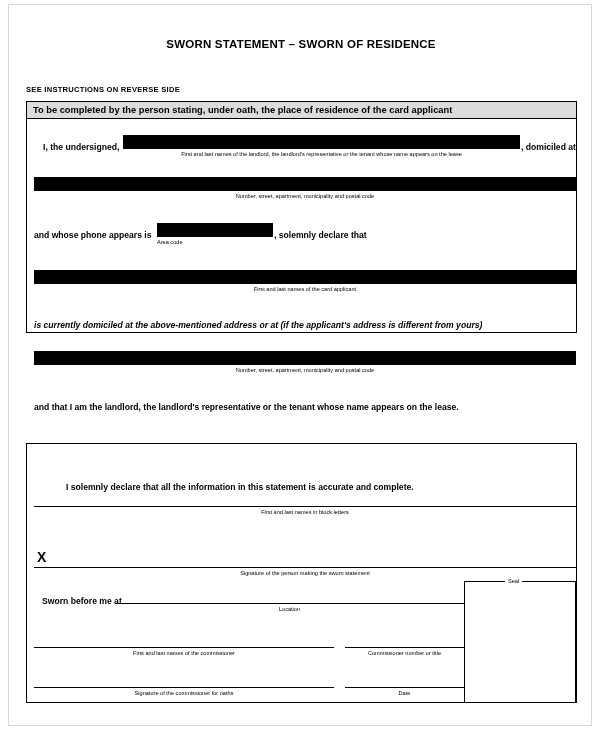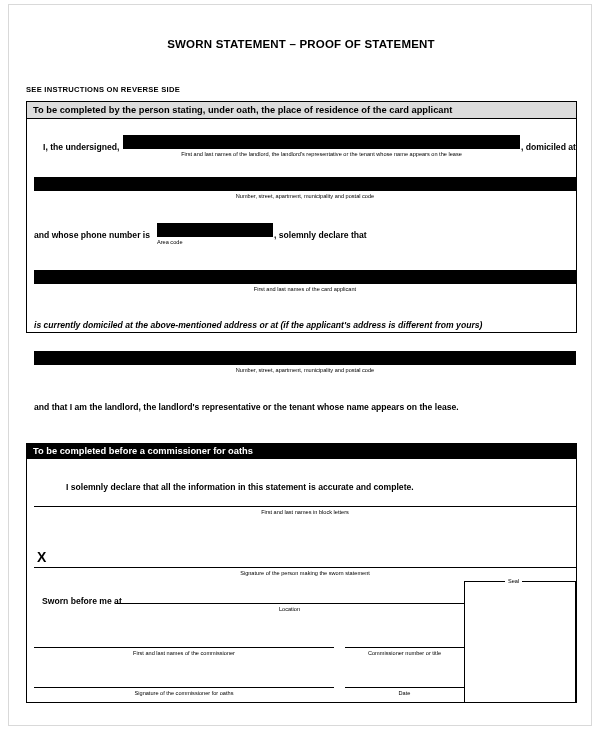--- a/index.html
+++ b/index.html
@@ -149,56 +149,55 @@
     padding: 0 3px;
     text-align: center;
     white-space: nowrap;
   }
 </style>
 </head>
 <body>
 
 <div class="page">
 
-  <div class="doc-title">SWORN STATEMENT – PROOF OF STATEMENT</div>
+  <div class="doc-title">SWORN STATEMENT – SWORN OF RESIDENCE</div>
 
   <div class="instructions">SEE INSTRUCTIONS ON REVERSE SIDE</div>
 
   <div class="section1">
 
     <div class="section1-header">To be completed by the person stating, under oath, the place of residence of the card applicant</div>
 
     <div class="body-line" style="left:16px; top:40px;">I, the undersigned,</div>
     <div class="redact" style="left:96px; top:33px; width:397px; height:14px;"></div>
     <div class="body-line" style="left:494px; top:40px;">, domiciled at</div>
     <div class="caption" style="left:96px; top:49px; width:397px;">First and last names of the landlord, the landlord's representative or the tenant whose name appears on the lease</div>
 
     <div class="redact" style="left:7px; top:75px; width:542px; height:14px;"></div>
     <div class="caption" style="left:7px; top:91px; width:542px;">Number, street, apartment, municipality and postal code</div>
 
-    <div class="body-line" style="left:7px; top:128px;">and whose phone number is</div>
+    <div class="body-line" style="left:7px; top:128px;">and whose phone appears is</div>
     <div class="redact" style="left:130px; top:121px; width:116px; height:14px;"></div>
     <div class="body-line" style="left:247px; top:128px;">, solemnly declare that</div>
     <div class="caption" style="left:130px; top:137px; width:60px; text-align:left;">Area code</div>
 
     <div class="redact" style="left:7px; top:168px; width:542px; height:14px;"></div>
     <div class="caption" style="left:7px; top:184px; width:542px;">First and last names of the card applicant</div>
 
     <div class="body-line" style="left:7px; top:218px;font-style:italic;">is currently domiciled at the above-mentioned address or at (if the applicant's address is different from yours)</div>
 
     <div class="redact" style="left:7px; top:249px; width:542px; height:14px;"></div>
     <div class="caption" style="left:7px; top:265px; width:542px;">Number, street, apartment, municipality and postal code</div>
 
     <div class="body-line" style="left:7px; top:300px;">and that I am the landlord, the landlord's representative or the tenant whose name appears on the lease.</div>
 
   </div>
 
   <div class="section2">
 
-    <div class="section2-header">To be completed before a commissioner for oaths</div>
 
     <div class="body-line" style="left:7px; top:38px;padding-left:32px;">I solemnly declare that all the information in this statement is accurate and complete.</div>
 
     <div class="rule" style="left:7px; top:62px; width:542px;"></div>
     <div class="caption" style="left:7px; top:65px; width:542px;">First and last names in block letters</div>
 
     <div class="sig-x" style="left:10px; top:106px;">X</div>
     <div class="rule" style="left:7px; top:123px; width:542px;"></div>
     <div class="caption" style="left:7px; top:126px; width:542px;">Signature of the person making the sworn statement</div>
 

